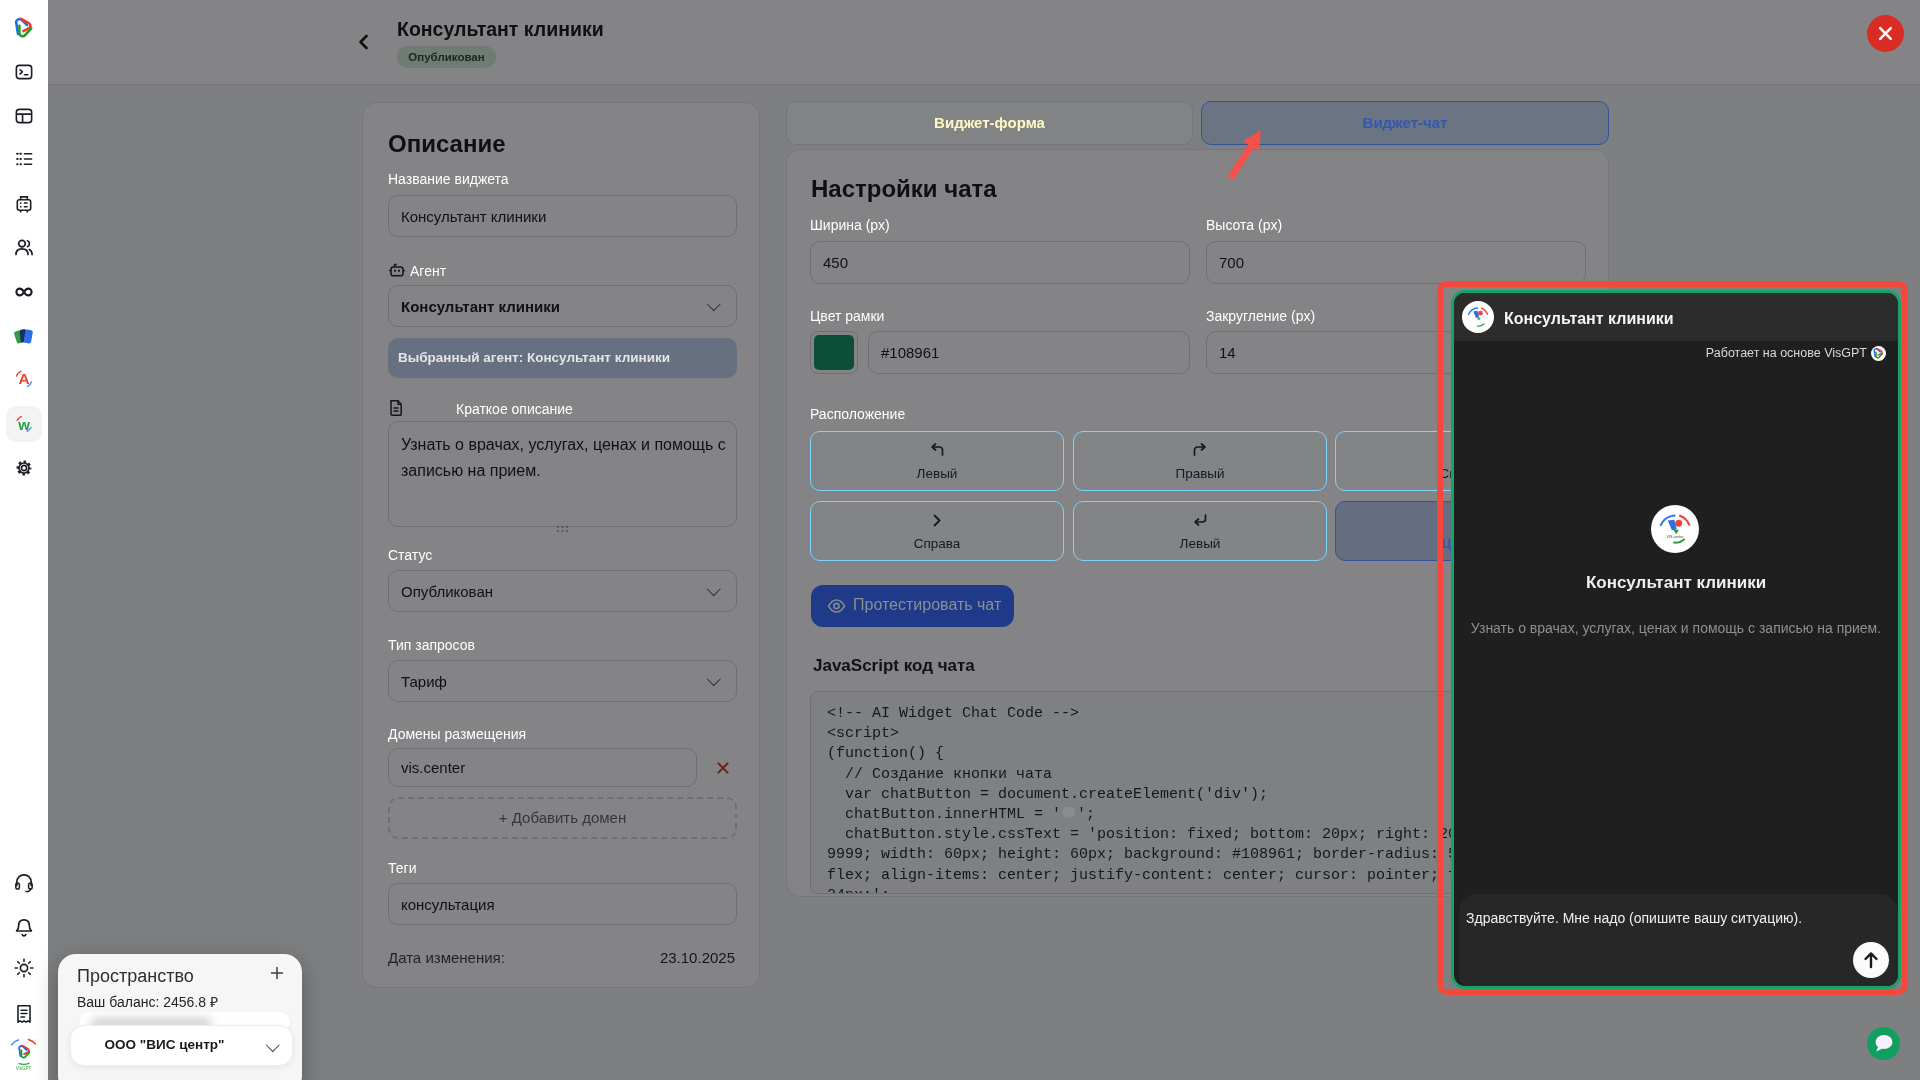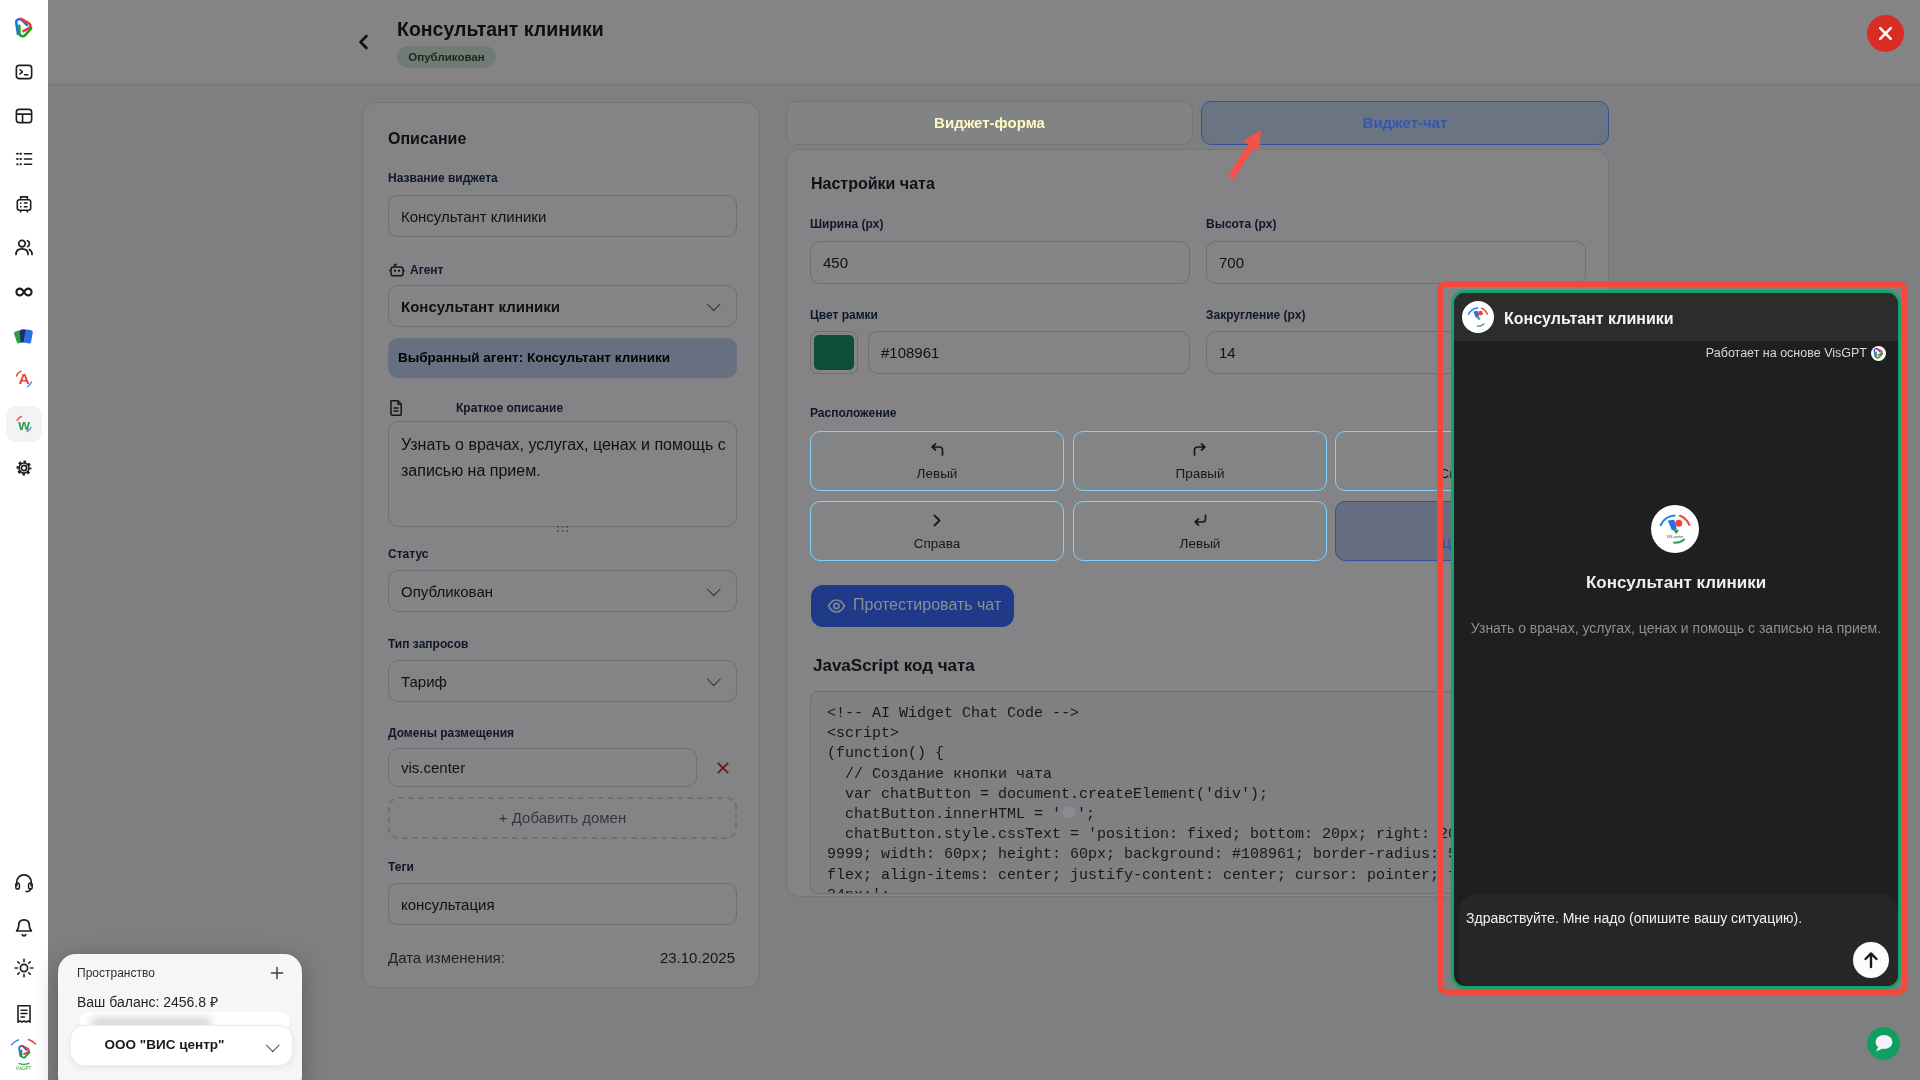--- a/index.html
+++ b/index.html
@@ -2,26 +2,26 @@
 <html><head>
 <meta charset="utf-8">
 <style>
 html,body{margin:0;padding:0;}
 #app{position:relative;width:1920px;height:1080px;overflow:hidden;
   font-family:"Liberation Sans",sans-serif;background:#7e7f80;}
 .abs{position:absolute;}
 
 .hdr{position:absolute;left:48px;top:0;right:0;height:84px;background:#848486;border-bottom:1px solid #77787a;}
 .panel{position:absolute;background:#848486;border:1px solid #747678;border-radius:14px;box-sizing:border-box;}
-.lbl{position:absolute;font-size:12px;font-weight:bold;color:#0f172a;}
+.lbl{position:absolute;font-size:14px;font-weight:normal;color:#ffffff;}
 .inp{position:absolute;background:#848486;border:1px solid #6d6f72;border-radius:10px;box-sizing:border-box;
   font-size:15px;color:#0f1114;display:flex;align-items:center;padding-left:12px;}
 .chev{width:8.5px;height:8.5px;border-right:1.7px solid #2b2f33;border-bottom:1.7px solid #2b2f33;
   transform:rotate(45deg);position:absolute;right:18px;top:13px;}
-.h1{font-size:16px;font-weight:bold;color:#0e1013;}
+.h1{font-size:24px;font-weight:bold;color:#0e1013;}
 .posbtn{position:absolute;width:254px;height:60px;background:#838486;border:1px solid #7dd3fc;border-radius:10px;box-sizing:border-box;text-align:center;}
 .posbtn .pl{position:absolute;bottom:9px;width:100%;font-size:13.5px;color:#17191c;}
 .picon{position:absolute;top:11px;left:50%;transform:translateX(-50%);}
 
 .sidebar{position:absolute;left:0;top:0;width:48px;height:1080px;background:#ffffff;z-index:50;}
 .sic{position:absolute;left:50%;transform:translate(-50%,-50%);}
 .redrect{position:absolute;left:1437px;top:281px;width:471px;height:714px;box-sizing:border-box;
   border:6px solid #f4483d;border-radius:10px;z-index:70;}
 .chat{position:absolute;left:1451px;top:290px;width:450px;height:699px;box-sizing:border-box;
   background:#1f1f20;border:3px solid #17a268;border-radius:14px;overflow:hidden;z-index:71;}
@@ -49,21 +49,21 @@
  <svg class="abs" style="left:25px;top:159px" width="18" height="16" viewBox="0 0 18 16">
    <rect x="3" y="5" width="12" height="8.8" rx="2.4" fill="none" stroke="#14171a" stroke-width="1.5"></rect>
    <path d="M6.5 5 V3.2 a0.9 0.9 0 0 1 1.8 0" stroke="#14171a" stroke-width="1.5" fill="none"></path>
    <path d="M1 8.6 h2 M15 8.6 h2" stroke="#14171a" stroke-width="1.4"></path>
    <rect x="6" y="7.7" width="2" height="2" rx="0.4" fill="#14171a"></rect>
         <rect x="10" y="7.7" width="2" height="2" rx="0.4" fill="#14171a"></rect>
       </svg>
  <div class="lbl" style="left:47px;top:160px;">Агент</div>
  <div class="inp" style="left:25px;top:182px;width:349px;height:42px;font-weight:bold;">Консультант клиники<span class="chev" style="top:13px;"></span></div>
  <div class="abs" style="left:25px;top:235px;width:349px;height:40px;background:#677081;border-radius:10px;">
-   <div class="abs" style="left:10px;top:12px;font-size:13.5px;font-weight:bold;color:#000000;">Выбранный агент: Консультант клиники</div>
+   <div class="abs" style="left:10px;top:12px;font-size:13.5px;font-weight:bold;color:#e5e5e5;">Выбранный агент: Консультант клиники</div>
       </div>
  <svg class="abs" style="left:25px;top:296px" width="16" height="17" viewBox="0 0 16 17">
    <path d="M3 1.8 h7 l3.2 3.4 V15 a1.2 1.2 0 0 1 -1.2 1.2 H4.2 A1.2 1.2 0 0 1 3 15 Z" fill="none" stroke="#14171a" stroke-width="1.5"></path>
    <path d="M10 1.8 V5.4 H13.2 M5.5 9 h5 M5.5 12 h5" stroke="#14171a" stroke-width="1.4" fill="none"></path>
       </svg>
  <div class="lbl" style="left:47px;top:298px;margin-left:46px;">Краткое описание</div>
  <div class="inp" style="left:25px;top:318px;width:349px;height:106px;font-size:16px;padding-top:10px;line-height:26px;display:block;">Узнать о врачах, услугах, ценах и помощь с записью на прием.</div>
  <svg class="abs" style="left:193px;top:422px" width="13" height="8" viewBox="0 0 13 8">
    <g fill="#50535a">
           <circle cx="2" cy="2" r="1.1"></circle>
@@ -257,21 +257,21 @@
    <path d="M25.8 17.5 L17.8 26.3 A4.3 4.3 0 0 1 11.4 24.0 L11.4 14.4" stroke="#1f9d2c"></path>
         </g>
    <path d="M4.5 6.8 A14 14 0 0 1 11.5 1.8" fill="none" stroke="#2979e8" stroke-width="1.3" stroke-linecap="round"></path>
    <path d="M21.5 1.5 A14 14 0 0 1 28.5 6" fill="none" stroke="#ef3b30" stroke-width="1.3" stroke-linecap="round"></path>
    <path d="M12 25.5 A14 14 0 0 0 22 25.3" fill="none" stroke="#30a14e" stroke-width="1.3" stroke-linecap="round"></path>
    <text x="16.5" y="31.5" font-size="4.6" fill="#2f9e44" text-anchor="middle" font-family="Liberation Sans">VisGPT</text>
       </svg>
 </div>
 
 <div class="popup">
- <div class="abs" style="left:19px;top:12px;font-size:12px;color:#2b2f33;">Пространство</div>
+ <div class="abs" style="left:19px;top:12px;font-size:18px;color:#2b2f33;">Пространство</div>
  <svg class="abs" style="left:268px;top:964px;" width="0" height="0"></svg>
  <svg class="abs" style="right:18px;top:12px" width="14" height="14" viewBox="0 0 14 14">
    <path d="M7 1.5 V12.5 M1.5 7 H12.5" stroke="#3c4045" stroke-width="1.5" stroke-linecap="round"></path>
       </svg>
  <div class="abs" style="left:19px;top:38px;font-size:14px;color:#212529;">Ваш баланс: 2456.8 ₽</div>
  <div class="abs" style="left:21px;top:58px;width:211px;height:21px;background:#ffffff;border-radius:10px;overflow:hidden;box-shadow:0 1px 3px rgba(0,0,0,0.08);">
    <div style="margin:6px 12px;height:9px;border-radius:4px;background:#cfcfd4;filter:blur(4px);width:120px;"></div>
       </div>
  <div class="abs" style="left:12px;top:71px;width:223px;height:41px;background:#ffffff;border:1px solid #ededef;border-radius:14px;box-sizing:border-box;box-shadow:0 2px 6px rgba(0,0,0,0.07);">
    <div class="abs" style="left:0;right:34px;top:11px;text-align:center;font-size:13.5px;font-weight:bold;color:#17191c;">ООО "ВИС центр"</div>

